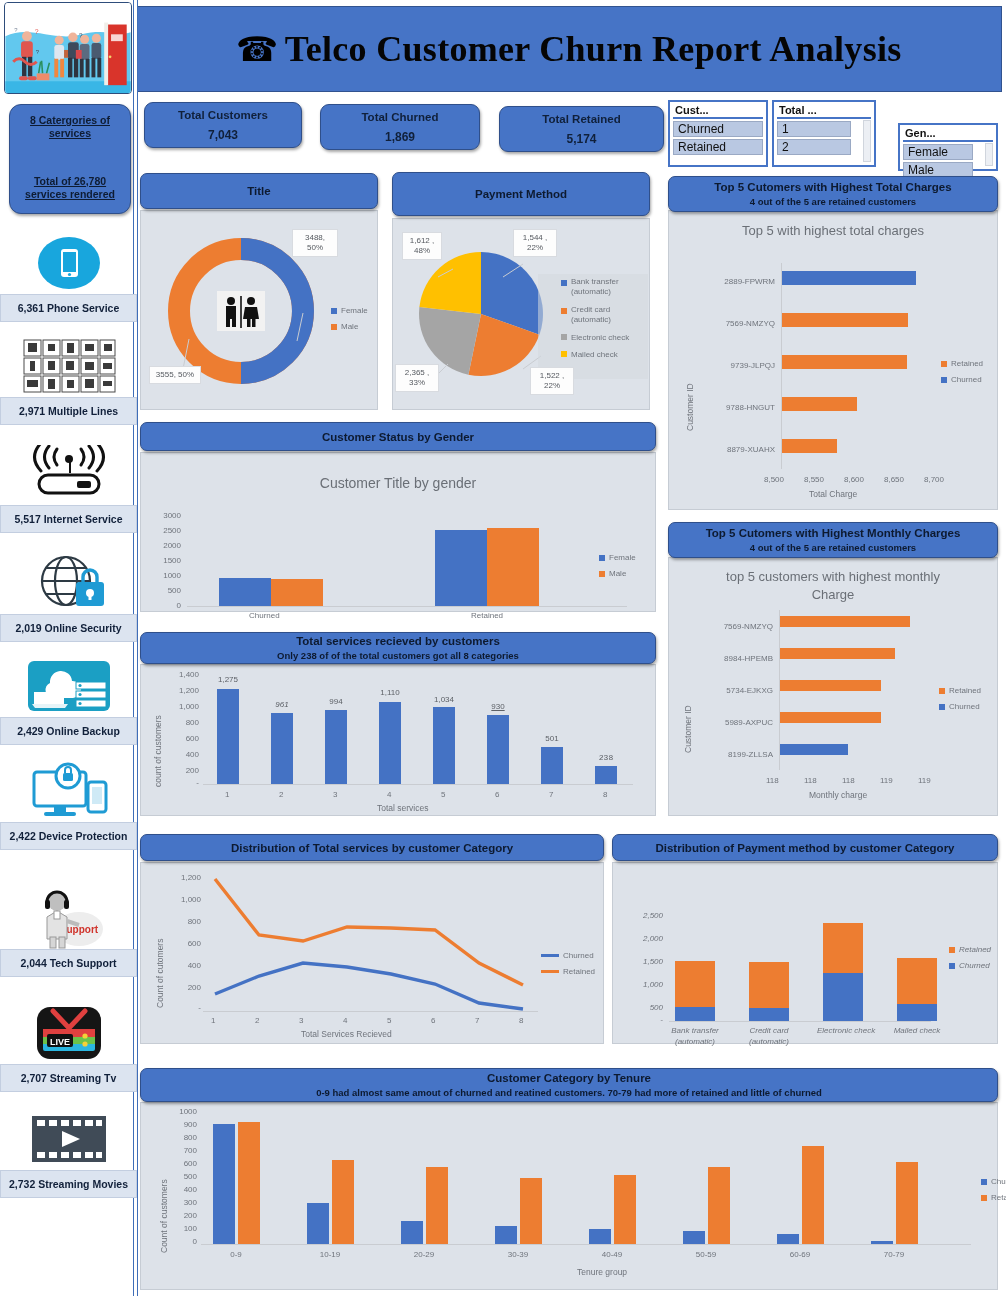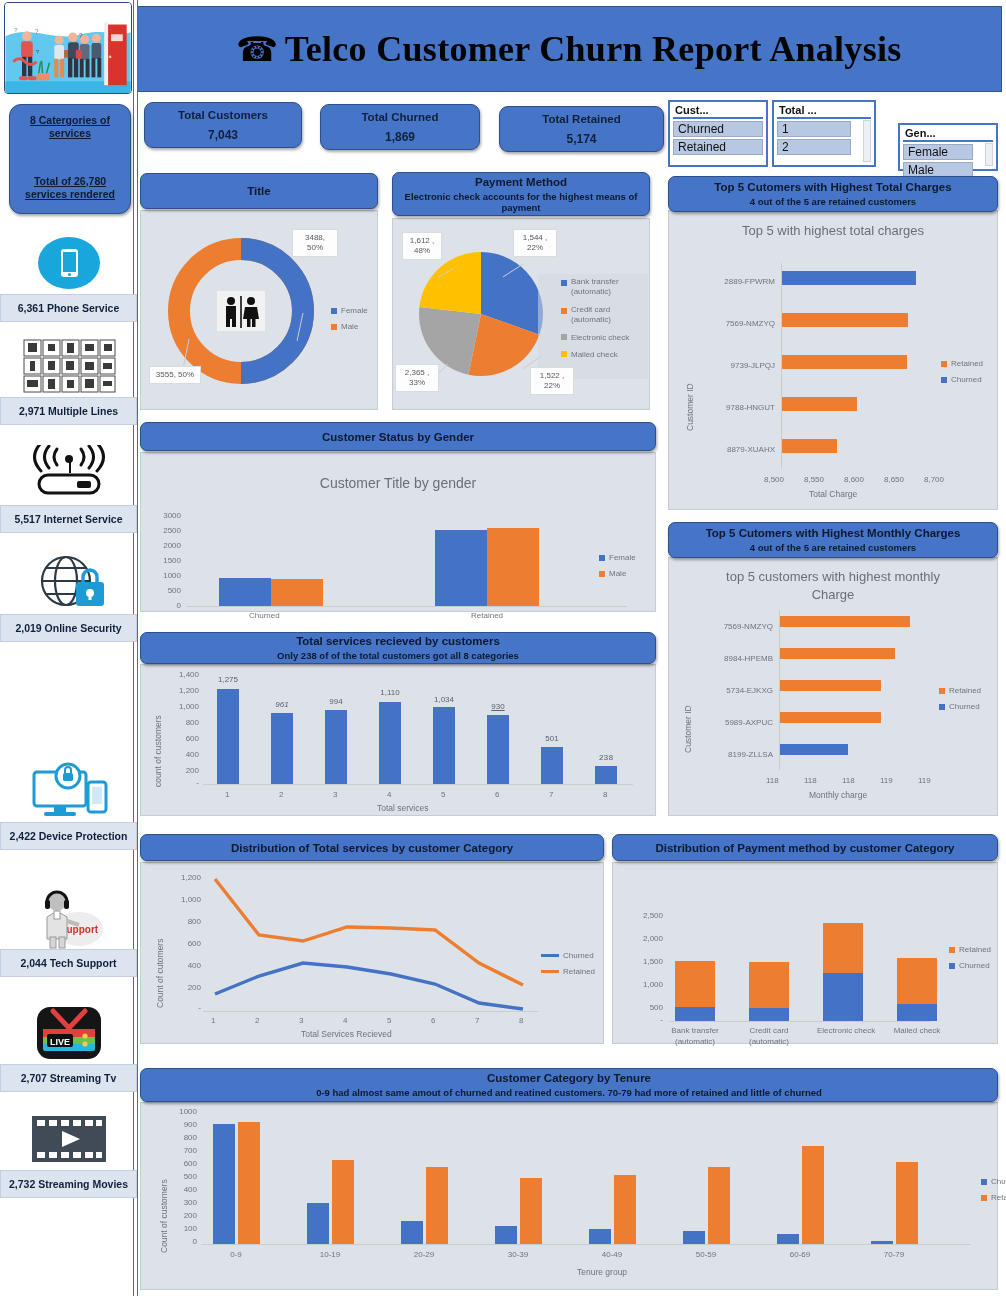--- a/index.html
+++ b/index.html
@@ -259,20 +259,41 @@
         </g>
         <rect x="54" y="28" width="28" height="24" rx="3" fill="#1f9bd4"></rect>
         <path d="M61 28 v-5 a7 7 0 0 1 14 0 v5" fill="none" stroke="#1f9bd4" stroke-width="3.4"></path>
         <circle cx="68" cy="39" r="4" fill="#fff"></circle>
           <rect x="66.5" y="39" width="3" height="7" fill="#fff"></rect>
       </svg>
     </div>
     <div class="svc-label">2,019 Online Security</div>
   </div>
 
+  <div class="svc" style="top:655px;">
+    <div class="svc-icon">
+      <svg width="90" height="56" viewBox="0 0 90 56">
+        <rect x="4" y="3" width="82" height="50" rx="6" fill="#1b9fc4"></rect>
+        <path d="M26 25 a11 11 0 0 1 22 -2 a8 8 0 0 1 1 17 H28 a8 8 0 0 1 -2 -15 z" fill="#fff"></path>
+        <rect x="10" y="34" width="30" height="12" fill="#fff"></rect>
+        <path d="M8 46 h36 l-3 4 H11 z" fill="#e6f4f8"></path>
+        <g fill="#fff" stroke="#1b9fc4">
+          <rect x="52" y="24" width="30" height="7"></rect>
+            <rect x="52" y="33" width="30" height="7"></rect>
+            <rect x="52" y="42" width="30" height="7"></rect>
+        </g>
+        <g fill="#1b9fc4">
+            <circle cx="56" cy="27.5" r="1.6"></circle>
+            <circle cx="56" cy="36.5" r="1.6"></circle>
+            <circle cx="56" cy="45.5" r="1.6"></circle>
+          </g>
+      </svg>
+    </div>
+    <div class="svc-label">2,429 Online Backup</div>
+  </div>
 
   <div class="svc" style="top:760px;">
     <div class="svc-icon">
       <svg width="94" height="58" viewBox="0 0 94 58">
         <rect x="12" y="10" width="52" height="34" rx="3" fill="none" stroke="#1f9bd4" stroke-width="3"></rect>
         <rect x="32" y="44" width="12" height="6" fill="#1f9bd4"></rect>
         <rect x="22" y="50" width="32" height="4" rx="2" fill="#1f9bd4"></rect>
         <circle cx="46" cy="14" r="12" fill="#fff" stroke="#1f9bd4" stroke-width="3"></circle>
         <rect x="41" y="11" width="10" height="8" rx="1.5" fill="#1f9bd4"></rect>
         <path d="M43 11 v-3 a3 3 0 0 1 6 0 v3" fill="none" stroke="#1f9bd4" stroke-width="2"></path>
@@ -412,21 +433,20 @@
           <span>Electronic check</span>
         </div>
       <div style="margin-top:8px">
           <span class="sw" style="background:#FFC000"></span>
           <span>Mailed check</span>
         </div>
     </div>
   </div>
   <div class="cap" style="left:392px; top:172px; width:258px; height:44px;">
     <div class="c1">Payment Method</div>
-    <div class="c2">Electronic check accounts for the highest means of payment</div>
   </div>
 
   <div class="panel" style="left:668px; top:210px; width:330px; height:300px;">
     <div class="ctitle" style="top:12px;">Top 5 with highest total charges</div>
     <div class="axis-title vert" style="left:16px; top:220px;">Customer ID</div>
     <div class="tick tick-r" style="left:26px; top:66px; width:80px;">2889-FPWRM</div>
     <div class="tick tick-r" style="left:26px; top:108px; width:80px;">7569-NMZYQ</div>
     <div class="tick tick-r" style="left:26px; top:150px; width:80px;">9739-JLPQJ</div>
     <div class="tick tick-r" style="left:26px; top:192px; width:80px;">9788-HNGUT</div>
     <div class="tick tick-r" style="left:26px; top:234px; width:80px;">8879-XUAHX</div>
@@ -600,21 +620,21 @@
       <div>
           <span class="sw" style="background:#ED7D31;width:18px;height:3px"></span>
           <span>Retained</span>
         </div>
     </div>
   </div>
   <div class="cap" style="left:140px; top:834px; width:464px; height:27px;">
     <div class="c1">Distribution of Total services by customer Category</div>
   </div>
 
-  <div class="panel" style="left:612px; top:862px; width:386px; height:182px;">
+  <div class="panel" style="left:612px; top:862px; width:386px; height:182px;font-style:italic;">
     <div class="tick tick-r" style="left:6px; top:48px; width:44px;">2,500</div>
     <div class="tick tick-r" style="left:6px; top:71px; width:44px;">2,000</div>
     <div class="tick tick-r" style="left:6px; top:94px; width:44px;">1,500</div>
     <div class="tick tick-r" style="left:6px; top:117px; width:44px;">1,000</div>
     <div class="tick tick-r" style="left:6px; top:140px; width:44px;">500</div>
     <div class="tick tick-r" style="left:6px; top:152px; width:44px;">-</div>
     <div style="position:absolute;left:56px;top:158px;width:262px;height:1px;background:#c9ccd1;"></div>
 
     <div class="bar" style="left:62px; top:98px; width:40px; height:46px; background:#ED7D31;"></div>
     <div class="bar" style="left:62px; top:144px; width:40px; height:14px; background:#4472C4;"></div>

